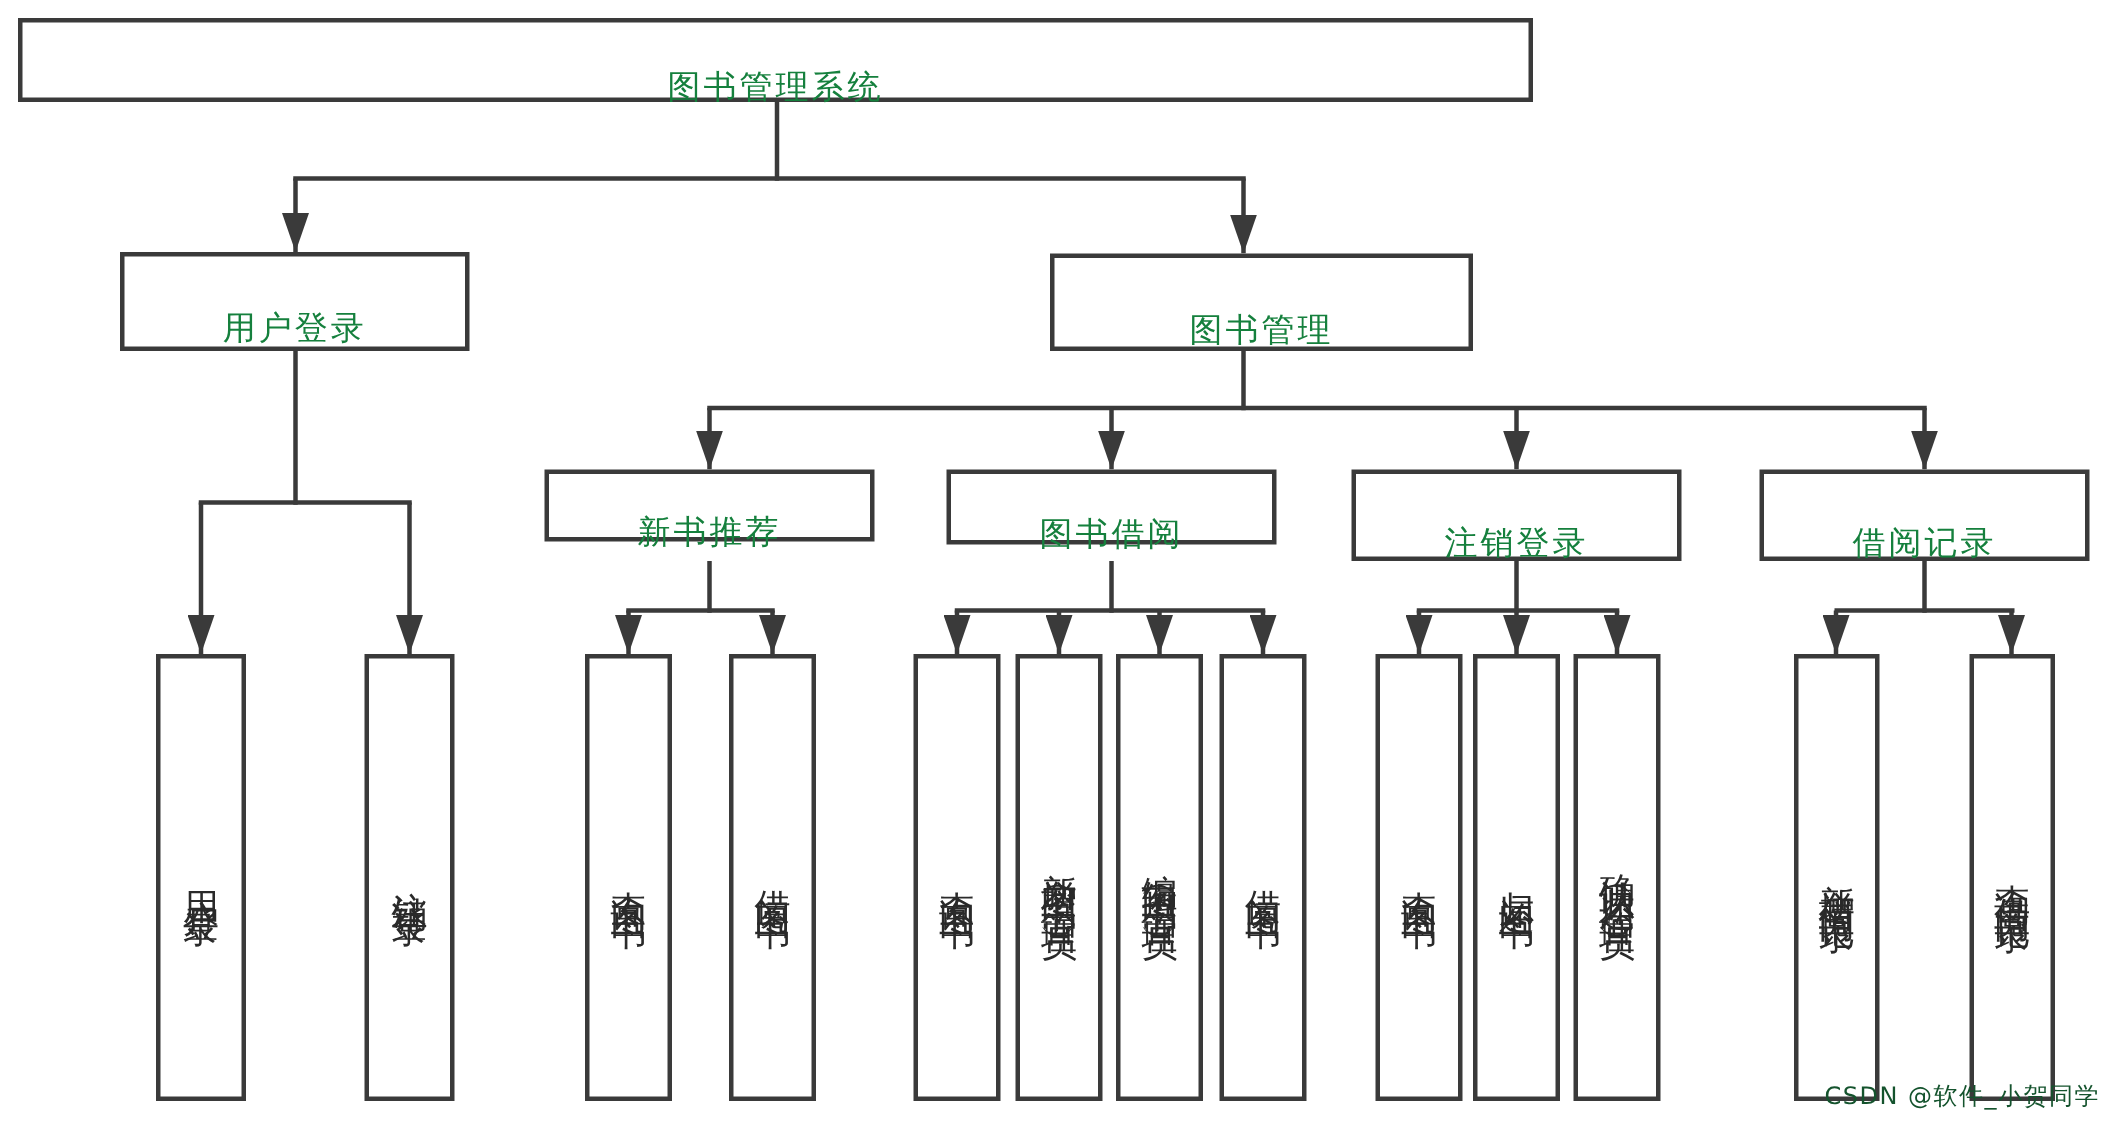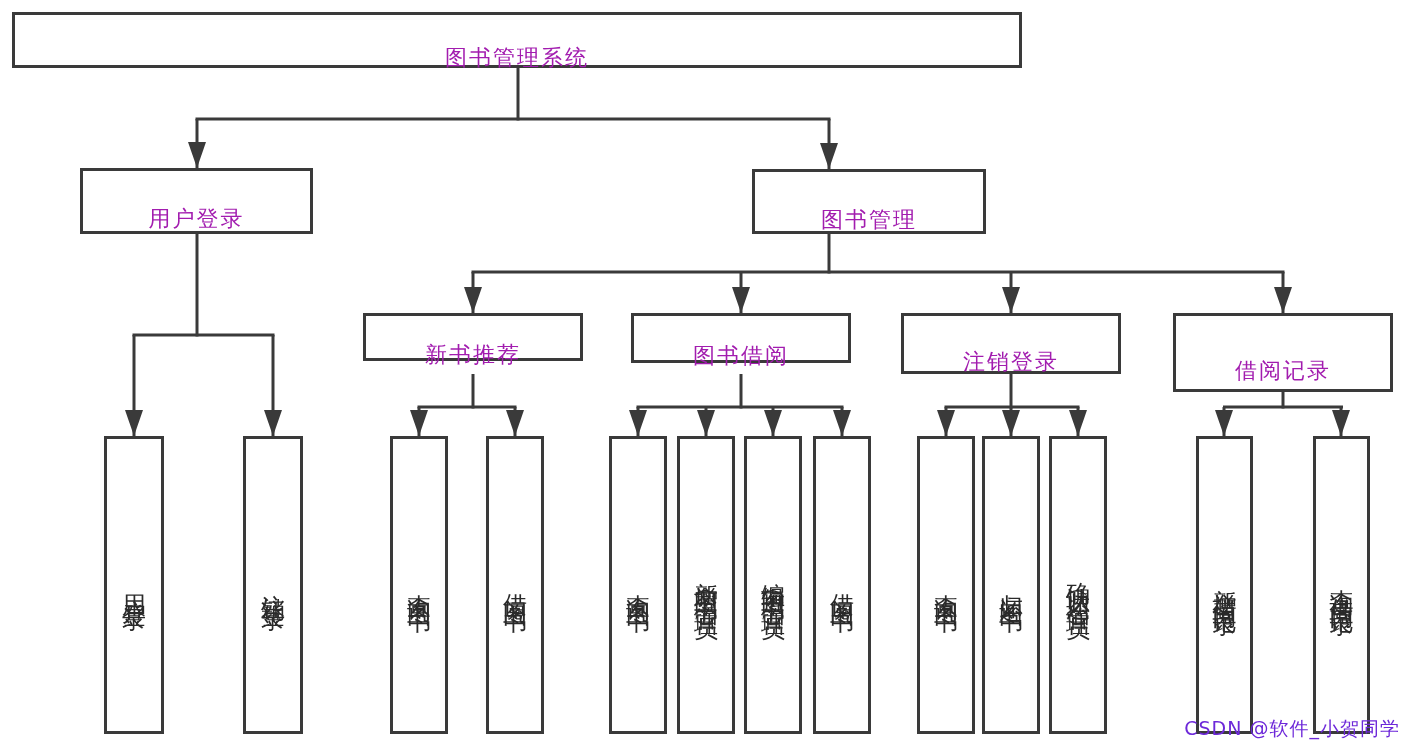--- a/index.html
+++ b/index.html
@@ -26,21 +26,21 @@
     box-sizing: border-box;
     border: 3px solid #3a3a3a;
     background: #ffffff;
     display: flex;
     align-items: center;
     justify-content: center;
     z-index: 2;
   }
   .node .h-label {
     font-size: 22px;
-    color: #a21caf;
+    color: #15803d;
     letter-spacing: 2px;
     white-space: nowrap;
     margin-top: 36px;
   }
   .leaf {
     position: absolute;
     box-sizing: border-box;
     border: 3px solid #3a3a3a;
     background: #ffffff;
     display: flex;
@@ -54,23 +54,23 @@
     font-size: 24px;
     color: #2a2a2a;
     letter-spacing: 5px;
     line-height: 1;
     white-space: nowrap;
   }
   .watermark {
     position: absolute;
     right: 5px;
     bottom: 5px;
-    font-size: 19px;
+    font-size: 16px;
     letter-spacing: 1px;
-    color: #6d28d9;
+    color: #14532d;
     z-index: 5;
     white-space: nowrap;
   }
 </style>
 </head>
 <body>
 
 <div id="stage">
 
   <svg id="wires" width="1405" height="747" viewBox="0 0 1405 747">
@@ -123,34 +123,34 @@
     </g>
   </svg>
 
   <div class="node" style="left:12px; top:12px; width:1010px; height:56px;">
     <span class="h-label">图书管理系统</span>
   </div>
 
   <div class="node" style="left:80px; top:168px; width:233px; height:66px;">
     <span class="h-label">用户登录</span>
   </div>
-  <div class="node" style="left:752px; top:169px; width:234px; height:65px;text-align:right;">
+  <div class="node" style="left:700px; top:169px; width:282px; height:65px;text-align:right;">
     <span class="h-label">图书管理</span>
   </div>
 
   <div class="node" style="left:363px; top:313px; width:220px; height:48px;">
     <span class="h-label">新书推荐</span>
   </div>
   <div class="node" style="left:631px; top:313px; width:220px; height:50px;">
     <span class="h-label">图书借阅</span>
   </div>
   <div class="node" style="left:901px; top:313px; width:220px; height:61px;">
     <span class="h-label">注销登录</span>
   </div>
-  <div class="node" style="left:1173px; top:313px; width:220px; height:79px;">
+  <div class="node" style="left:1173px; top:313px; width:220px; height:61px;">
     <span class="h-label">借阅记录</span>
   </div>
 
   <div class="leaf" style="left:104px; top:436px; width:60px; height:298px;">
     <span class="v-label">用户登录</span>
   </div>
   <div class="leaf" style="left:243px; top:436px; width:60px; height:298px;">
     <span class="v-label">注销登录</span>
   </div>
 

